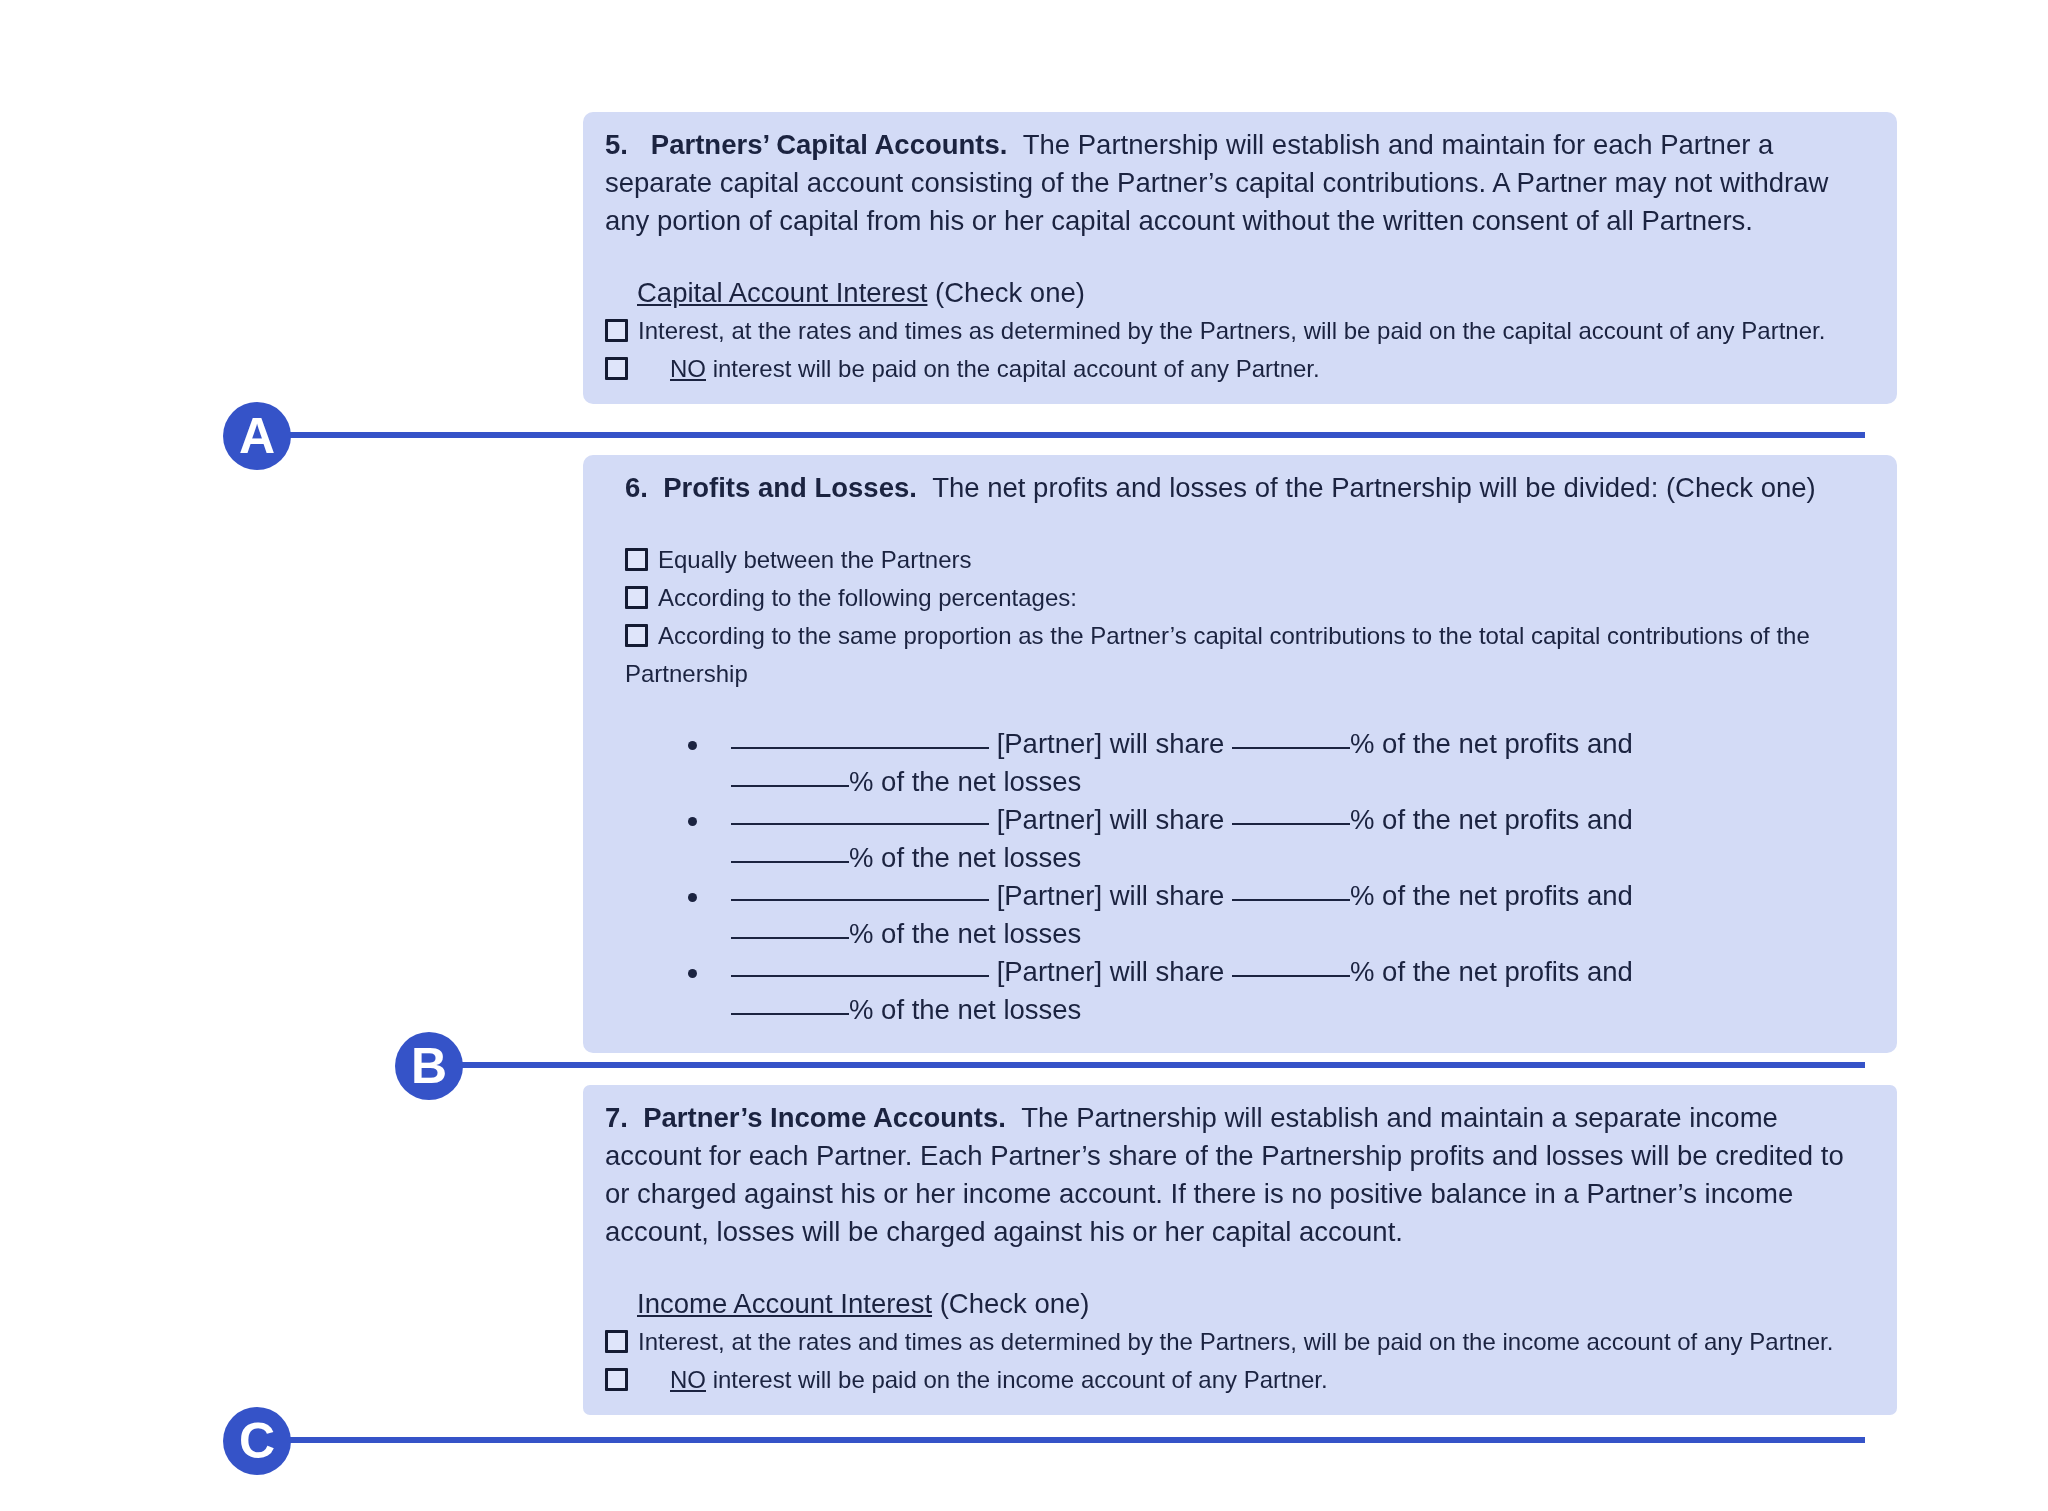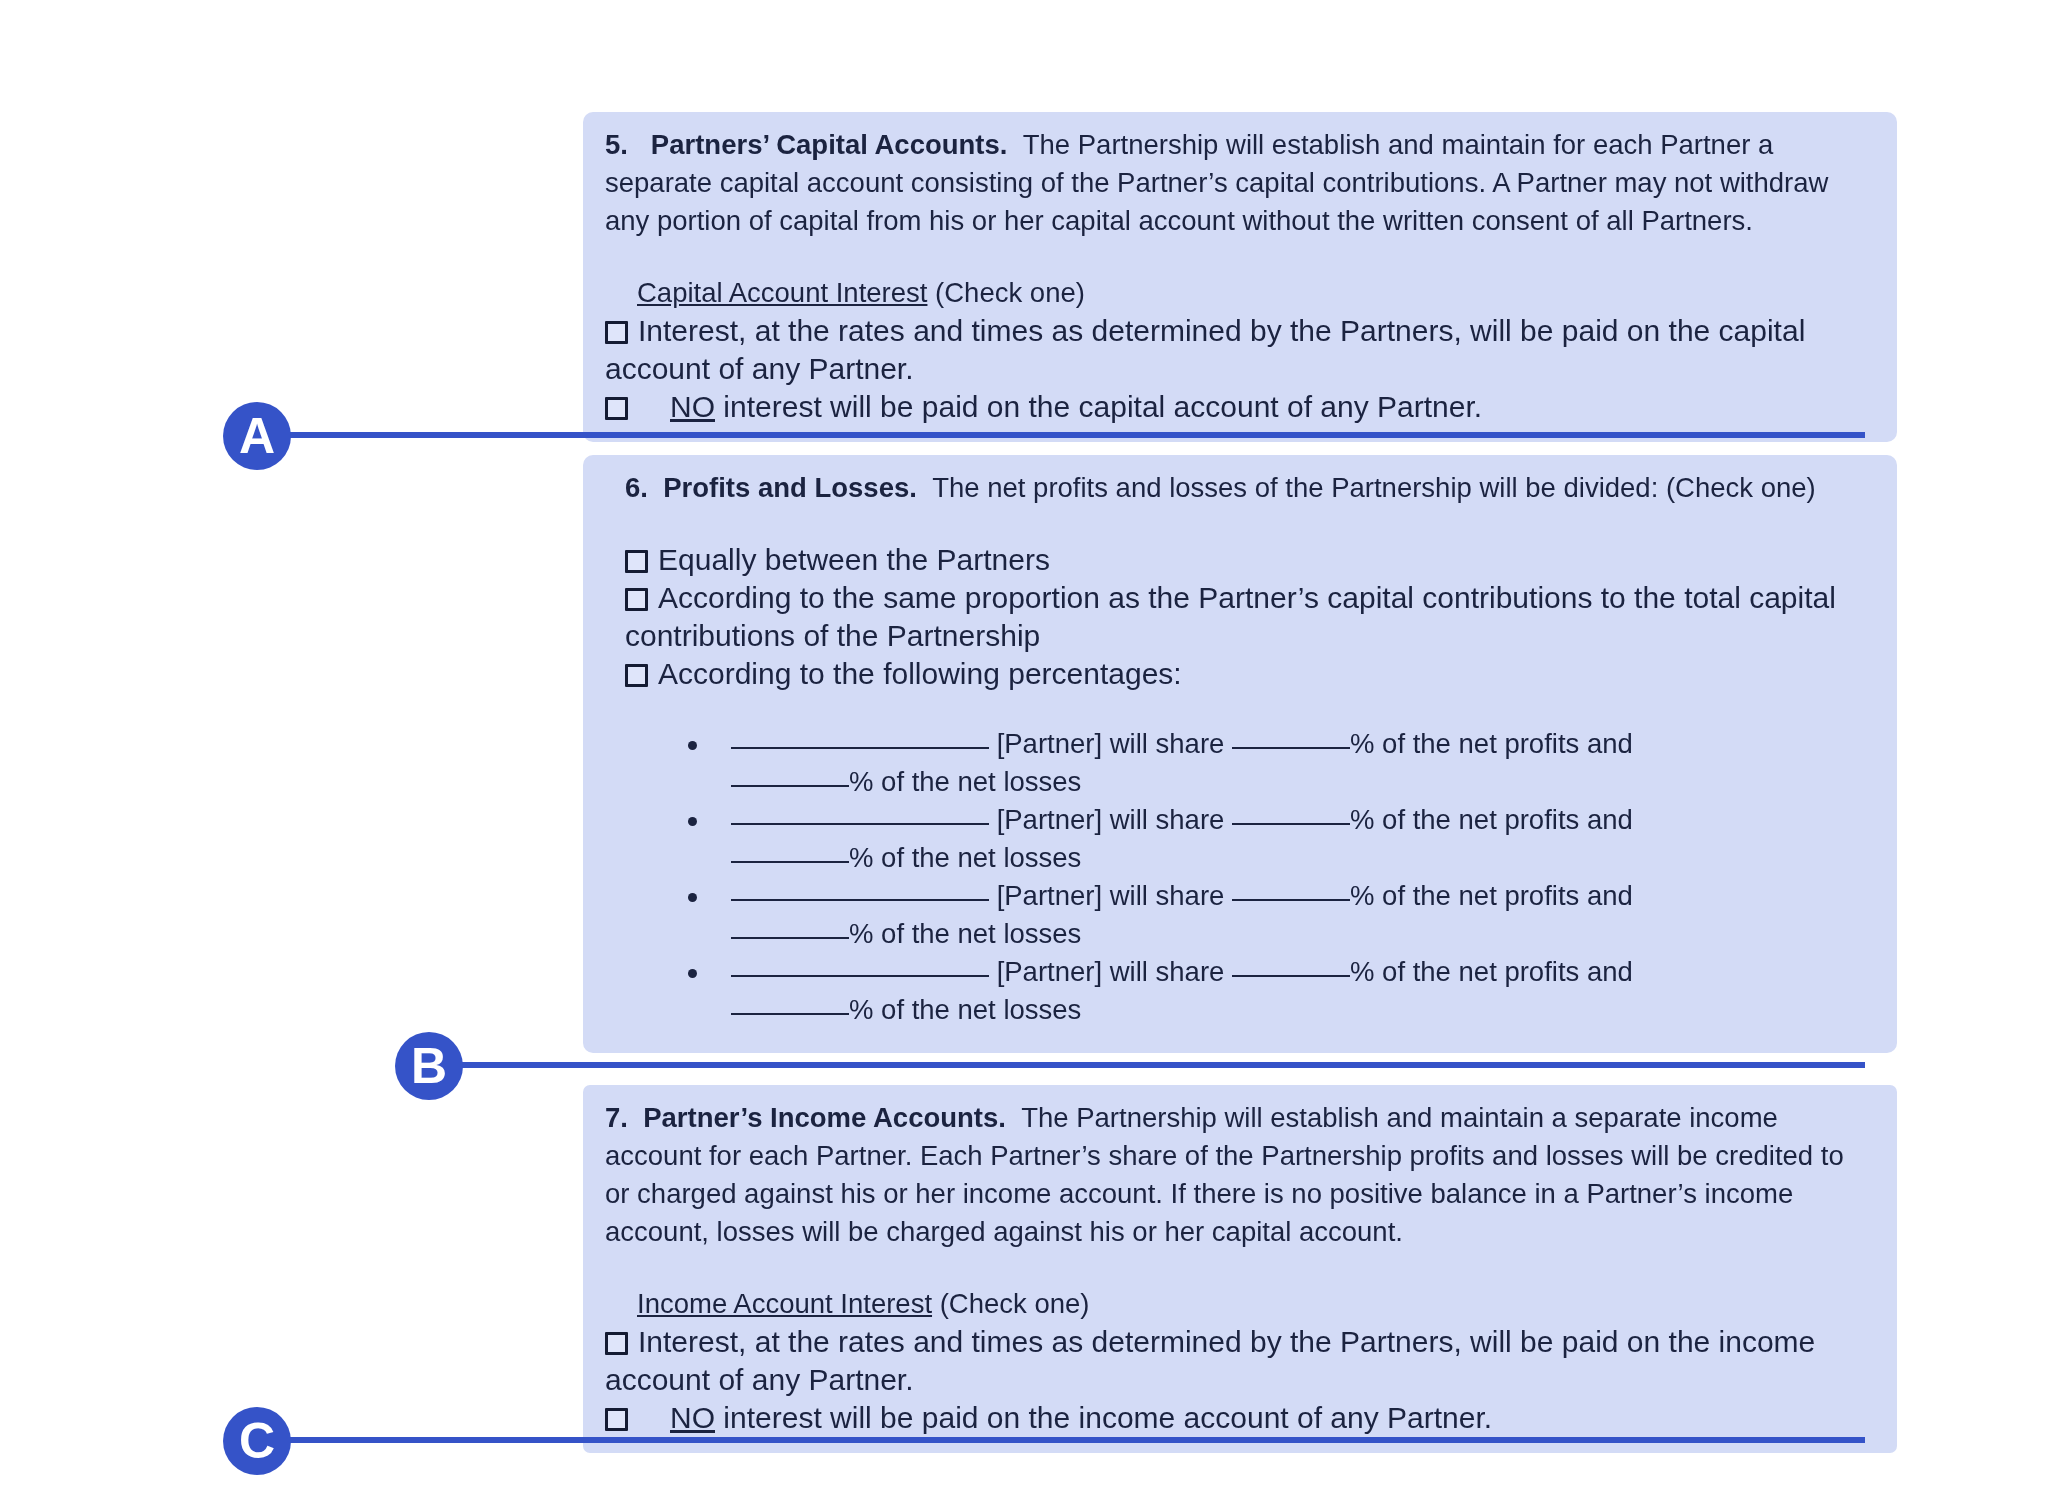--- a/index.html
+++ b/index.html
@@ -48,21 +48,21 @@
   }
   .u {
     text-decoration: underline;
     margin-left: 32px;
   }
 
   .spacer-line { height: 34px; }
 
   
   .cbrow {
-    font-size: 30px;
+    font-size: 24px;
     line-height: 38px;
     margin: 0;
   }
   .cbox {
     display: inline-block;
     width: 23px;
     height: 23px;
     box-sizing: border-box;
     border: 3px solid #141b33;
     background: #dfe5fa;
@@ -165,25 +165,25 @@
       &nbsp;<span>The net profits and losses of the Partnership will be divided: (Check one)</span>
     </p>
 
     <div class="spacer-line"></div>
 
     <p class="cbrow">
       <span class="cbox"></span><span>Equally between the Partners</span>
     </p>
 
     <p class="cbrow">
+      <span class="cbox"></span><span>According to the following percentages:</span>
+    </p>
+
+    <p class="cbrow">
       <span class="cbox"></span><span>According to the same proportion as the Partner’s capital contributions to the total capital contributions of the Partnership</span>
-    </p>
-
-    <p class="cbrow">
-      <span class="cbox"></span><span>According to the following percentages:</span>
     </p>
 
     <div style="height:24px;"></div>
 
     <ul class="partners">
       <li>
         <span class="dot"></span>
         <span class="blank-long"></span>
         <span>[Partner] will share</span>
         <span class="blank-short"></span><span>% of the net profits and</span><br>

